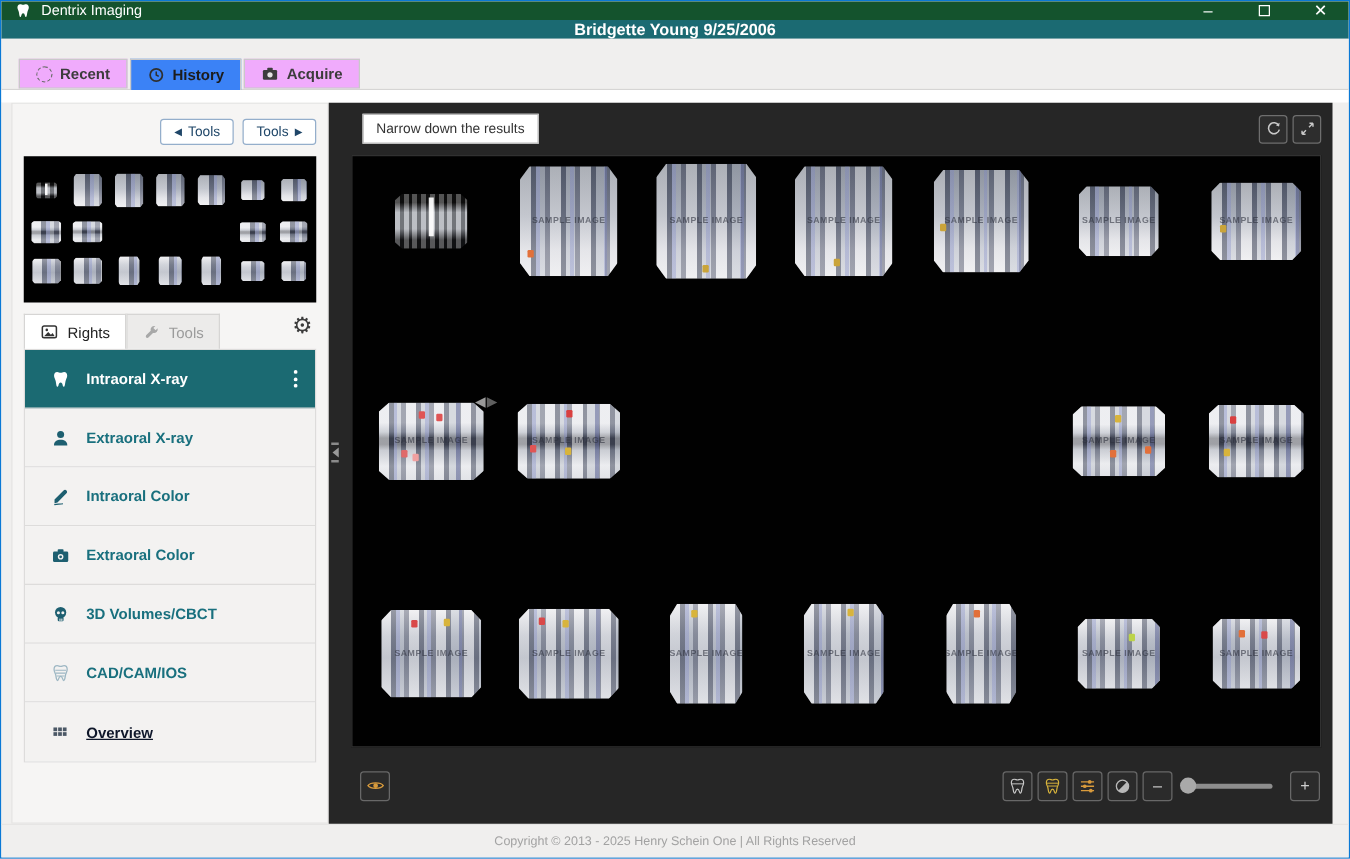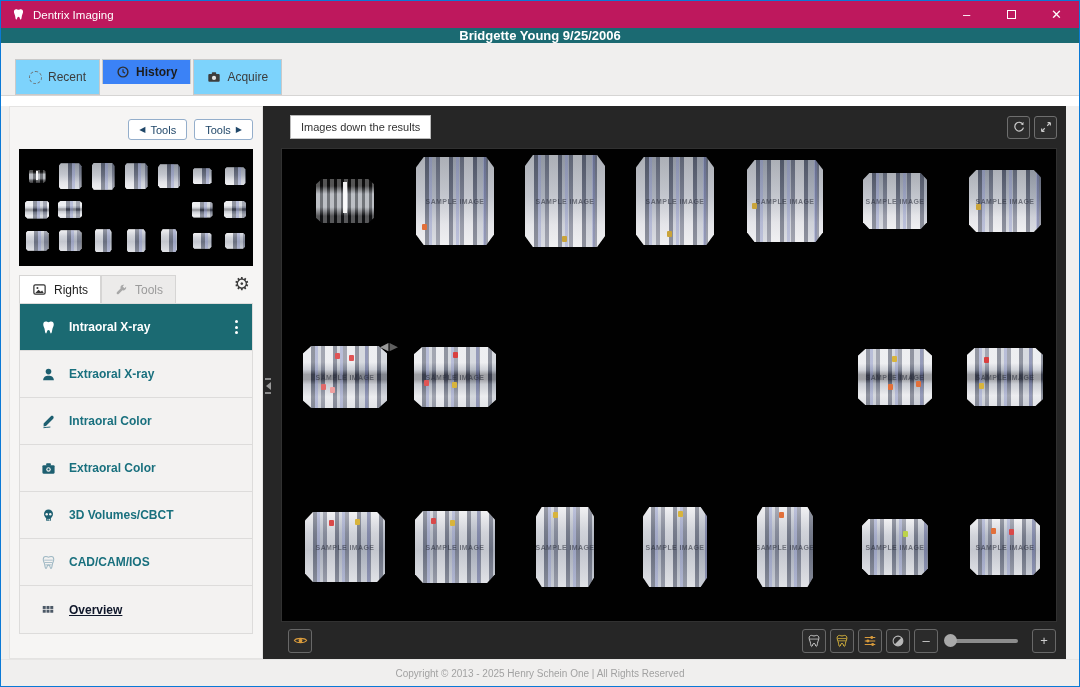--- a/index.html
+++ b/index.html
@@ -1,33 +1,33 @@
 <!DOCTYPE html>
 <html><head>
 <meta charset="utf-8">
 <style>
   html,body{margin:0;padding:0;background:#d5d5d5;}
   body{font-family:"Liberation Sans", sans-serif;}
   *{box-sizing:border-box;}
   .window{width:1080px;height:687px;border:1px solid #0a79d6;background:#f0efee;display:flex;flex-direction:column;position:relative;overflow:hidden;}
 
   
-  .titlebar{height:27px;background:#be185d;display:flex;align-items:center;color:#fff;flex:none;}
+  .titlebar{height:15px;background:#14532d;display:flex;align-items:center;color:#fff;flex:none;}
   .titlebar .app-ic{margin:0 8px 0 11px;display:flex;}
   .titlebar .ttl{font-size:11.5px;}
   .titlebar .sp{flex:1;}
   .winbtn{width:45px;height:27px;display:flex;align-items:center;justify-content:center;color:#fff;font-size:13px;cursor:default;}
   .winbtn .sq{width:9px;height:9px;border:1px solid #fff;display:block;}
 
   
   .banner{height:15px;background:#1b6a72;color:#fff;font-weight:bold;font-size:13px;display:flex;align-items:center;justify-content:center;flex:none;}
 
   
   .tabs-row{display:flex;padding:16px 0 0 14px;background:#f0efee;flex:none;}
-  .tab{height:36px;padding:0 13px;display:flex;align-items:center;gap:6px;background:#7dd3fc;border:1px solid #c9c9c9;margin-right:2px;font-size:12px;color:#3c3c3c;position:relative;}
+  .tab{height:24px;padding:0 13px;display:flex;align-items:center;gap:6px;background:#f0abfc;border:1px solid #c9c9c9;margin-right:2px;font-size:12px;color:#3c3c3c;position:relative;font-weight:bold;}
   .tab.active{background:#3b82f6;font-weight:bold;color:#1c1c1c;border-bottom:none;z-index:3;margin-bottom:-1px;height:25px;}
   .white-band{height:11px;background:#fff;border-top:1px solid #d6d5d4;flex:none;position:relative;z-index:1;}
   .dashed-circle{width:13px;height:13px;border:1.6px dashed #6f6f6f;border-radius:50%;display:block;}
 
   
   .content{flex:1;display:flex;padding:0 13px 0 8px;background:#f0efee;min-height:0;}
 
   
   .left-panel{width:254px;flex:none;background:#f6f5f4;border:1px solid #e4e3e2;padding:10px 9px 0 9px;}
   .navrow{display:flex;justify-content:flex-end;gap:7px;margin:2px 0 9px 0;}
@@ -330,21 +330,21 @@
     </div>
 
     <div class="main-area">
       <span class="grip">
           <i></i>
           <span class="tri"></span>
           <i></i>
         </span>
 
       <div class="main-top">
-        <button class="filter-btn">Images down the results</button>
+        <button class="filter-btn">Narrow down the results</button>
         <span class="sp"></span>
         <span class="dark-btn">
           <svg width="14" height="14" viewBox="0 0 16 16">
               <path d="M12.6 5.1 A5 5 0 1 0 13.1 8.8" fill="none" stroke="#c9c9c9" stroke-width="1.4"></path>
               <polygon points="13.4,2.4 12.8,6 9.9,4.8" fill="#c9c9c9"></polygon>
             </svg>
         </span>
         <span class="dark-btn">
           <svg width="14" height="14" viewBox="0 0 16 16">
               <g stroke="#c9c9c9" stroke-width="1.3" fill="none">

